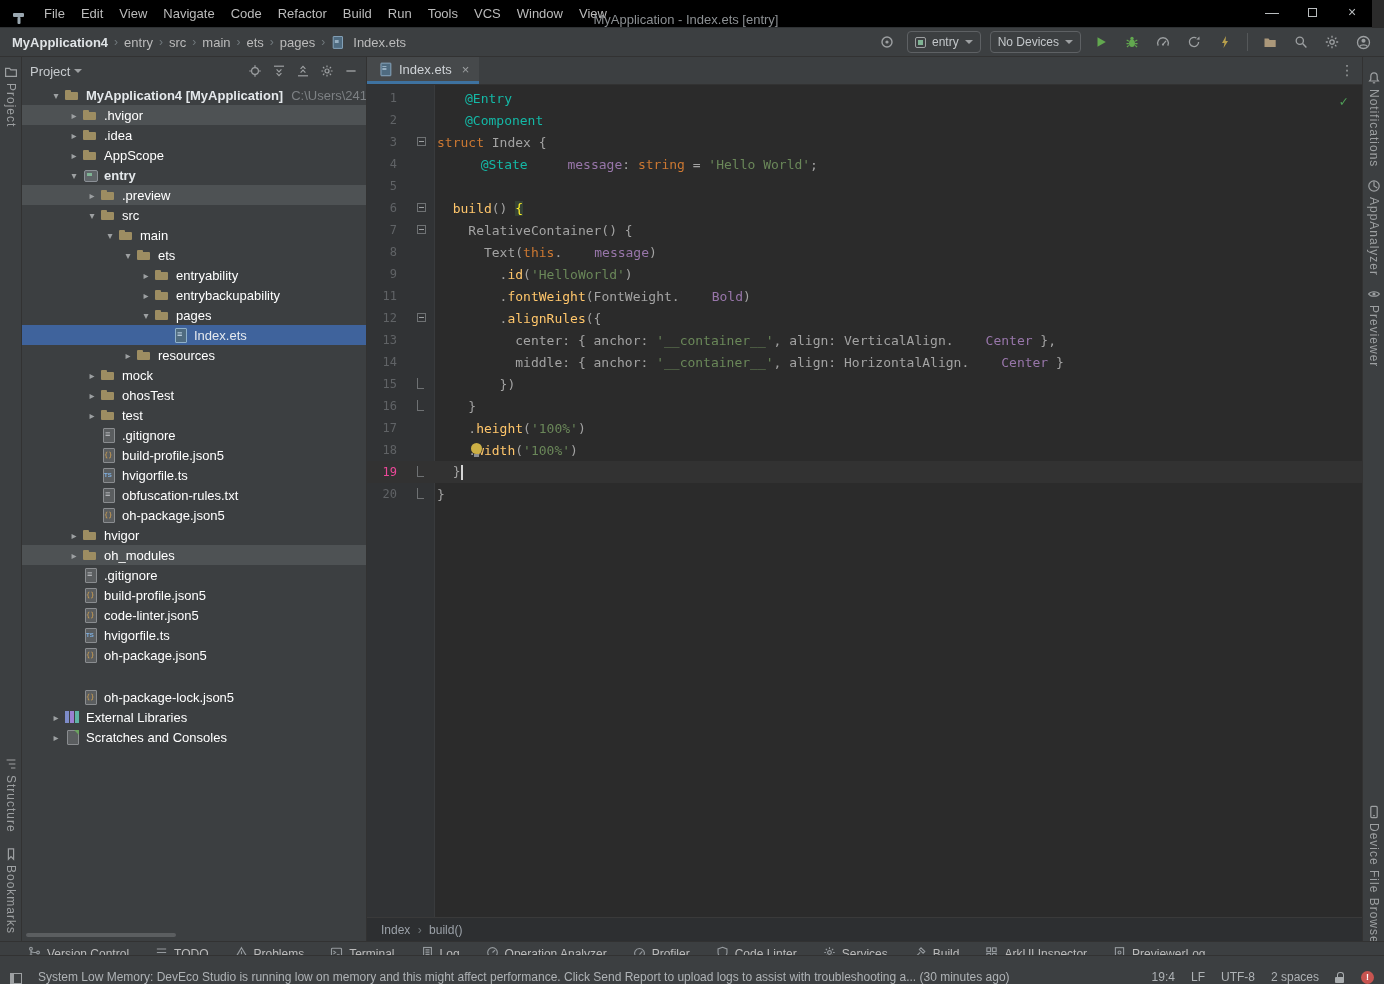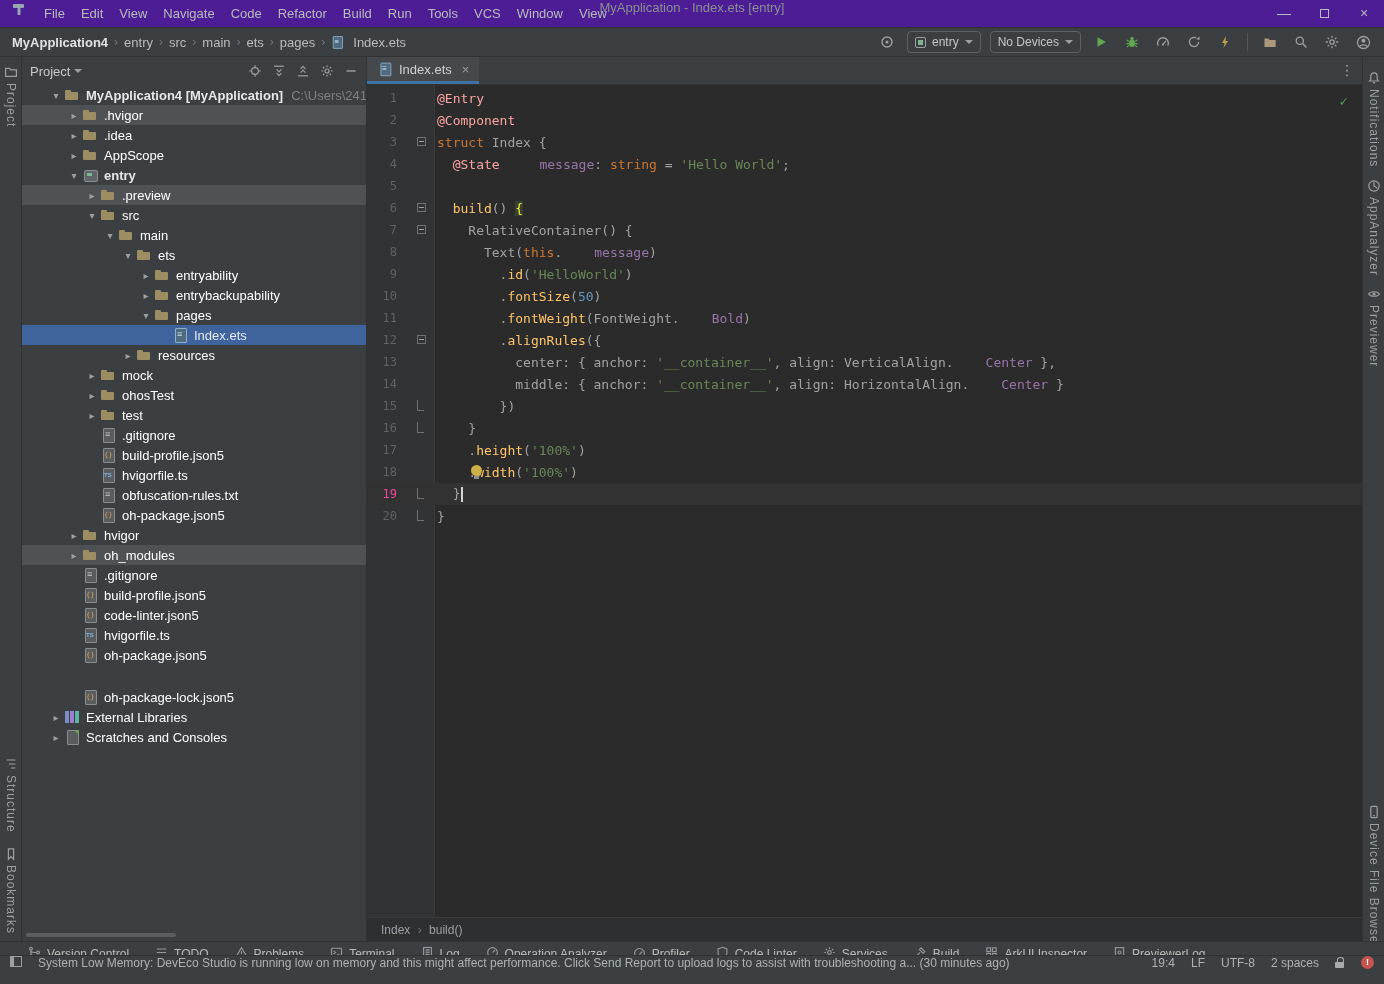--- a/index.html
+++ b/index.html
@@ -1,20 +1,20 @@
 <!DOCTYPE html>
 <html><head>
 <meta charset="utf-8">
 <style>
   * { box-sizing: border-box; margin:0; padding:0; }
   html,body { width:1384px; height:984px; overflow:hidden; }
   body { background:#2b2b2b; color:#bbbbbb; font-family:"Liberation Sans",sans-serif; font-size:13px; position:relative; }
 
   
-  .titlebar { position:absolute; top:0; left:0; right:0; height:28px; background:#4c1d95; display:flex; align-items:flex-start; border-bottom:1px solid #2f3234; }
+  .titlebar { position:absolute; top:0; left:0; right:12px; height:28px; background:#000000; display:flex; align-items:flex-end; border-bottom:1px solid #2f3234; }
   .applogo { width:18px; height:18px; margin:0 8px 0 10px; }
   .menus { display:flex; }
   .menu-item { padding:0 8px; line-height:27px; color:#bbbbbb; cursor:default; }
   .win-title { position:absolute; left:50%; transform:translateX(-50%); color:#8c9093; }
   .win-btns { margin-left:auto; display:flex; height:28px; }
   .win-btn { width:40px; text-align:center; line-height:26px; color:#b9bdbf; font-size:14px; }
   .win-btn .box { display:inline-block; width:9px; height:9px; border:1px solid #b9bdbf; }
 
   
   .navbar { position:absolute; top:28px; left:0; right:0; height:29px; background:#3c3f41; border-bottom:1px solid #323232; display:flex; align-items:center; padding:0 10px; }
@@ -89,35 +89,35 @@
   .fold { flex:0 0 38px; position:relative; height:22px; }
   .fold-start { position:absolute; right:9px; top:6px; width:9px; height:9px; border:1px solid #6e7173; }
   .fold-start::after { content:""; position:absolute; left:1px; right:1px; top:3px; height:1px; background:#9da0a2; }
   .fold-end { position:absolute; right:11px; top:5px; width:7px; height:11px; border-left:1px solid #6e7173; border-bottom:1px solid #6e7173; }
   .bulb { position:absolute; left:74px; top:4px; width:12px; height:14px; z-index:3; }
   .bulb::before { content:""; position:absolute; left:0; top:0; width:11px; height:11px; border-radius:50%; background:#ccb045; }
   .bulb::after { content:""; position:absolute; left:3px; top:11px; width:5px; height:3px; background:#8a8d90; }
   .ct { white-space:pre; padding-left:2px; }
   .tk-plain { color:#a3a3a3; }
   .tk-kw { color:#cc7832; }
-  .tk-ann { color:#fca5a5; }
+  .tk-ann { color:#14b8a6;margin-left:28px; }
   .tk-fn { color:#ffc66b; }
   .tk-str { color:#6a8759; }
   .tk-num { color:#6897bb; }
   .tk-field { color:#9876aa;margin-left:32px; }
   .tk-match { color:#ffef28; background:#344134; }
   .cursor { display:inline-block; width:2px; height:15px; background:#d4d4d4; vertical-align:middle; margin-left:1px; }
   .inspect-ok { position:absolute; top:8px; right:14px; color:#4f9f57; font-size:14px; font-weight:bold; }
   .crumbbar { height:24px; background:#2d2f31; border-top:1px solid #3a3a3a; display:flex; align-items:center; padding-left:14px; color:#9ba1a8; font-size:12px; }
   .crumbbar .crumb-sep { color:#6f7679; }
 
   
   .bottombar { position:absolute; left:0; right:0; bottom:19px; height:24px; background:#3c3f41; border-top:1px solid #323232; display:flex; align-items:center; padding-left:28px; gap:26px; }
   .bb-item { display:flex; align-items:center; gap:6px; color:#bbbbbb; font-size:12px; white-space:nowrap; }
-  .statusbar { position:absolute; left:0; right:0; bottom:0; height:29px; background:#3c3f41; border-top:1px solid #323232; display:flex; align-items:flex-start; padding:0 10px; gap:16px; color:#aeb2b5; font-size:12px; }
+  .statusbar { position:absolute; left:0; right:0; bottom:0; height:29px; background:#3c3f41; border-top:1px solid #323232; display:flex; align-items:flex-end; padding:0 10px; gap:16px; color:#aeb2b5; font-size:12px; }
   .sb-msg { flex:1; overflow:hidden; white-space:nowrap; text-overflow:ellipsis; }
   .panel-toggle { width:12px; height:11px; border:1px solid #9da0a2; position:relative; flex:0 0 12px; }
   .panel-toggle::before { content:""; position:absolute; left:0; top:0; bottom:0; width:3px; background:#9da0a2; }
   .lock { position:relative; width:10px; height:13px; display:inline-block; }
   .lock::before { content:""; position:absolute; left:2px; top:1px; width:5px; height:5px; border:1.5px solid #a8acae; border-bottom:none; border-radius:3px 3px 0 0; }
   .lock::after { content:""; position:absolute; left:0; top:6px; width:9px; height:6px; background:#a8acae; border-radius:1px; }
   .err-dot { width:13px; height:13px; border-radius:50%; background:#c75450; color:#fff; font-size:9px; line-height:13px; text-align:center; font-weight:bold; }
 </style>
 </head>
 <body>
@@ -555,25 +555,20 @@
           <span class="ln">8</span>
           <span class="fold"></span>
           <span class="ct"><span class="tk-plain">      Text(</span><span class="tk-kw">this</span><span class="tk-plain">.</span><span class="tk-field">message</span><span class="tk-plain">)</span></span>
         </div>
         <div class="code-line">
           <span class="ln">9</span>
           <span class="fold"></span>
           <span class="ct"><span class="tk-plain">        .</span><span class="tk-fn">id</span><span class="tk-plain">(</span><span class="tk-str">'HelloWorld'</span><span class="tk-plain">)</span></span>
         </div>
         <div class="code-line">
-          <span class="ln">10</span>
-          <span class="fold"></span>
-          <span class="ct"><span class="tk-plain">        .</span><span class="tk-fn">fontSize</span><span class="tk-plain">(</span><span class="tk-num">50</span><span class="tk-plain">)</span></span>
-        </div>
-        <div class="code-line">
           <span class="ln">11</span>
           <span class="fold"></span>
           <span class="ct"><span class="tk-plain">        .</span><span class="tk-fn">fontWeight</span><span class="tk-plain">(FontWeight.</span><span class="tk-field">Bold</span><span class="tk-plain">)</span></span>
         </div>
         <div class="code-line">
           <span class="ln">12</span>
           <span class="fold">
             <span class="fold-start"></span>
           </span>
           <span class="ct"><span class="tk-plain">        .</span><span class="tk-fn">alignRules</span><span class="tk-plain">({</span></span>

